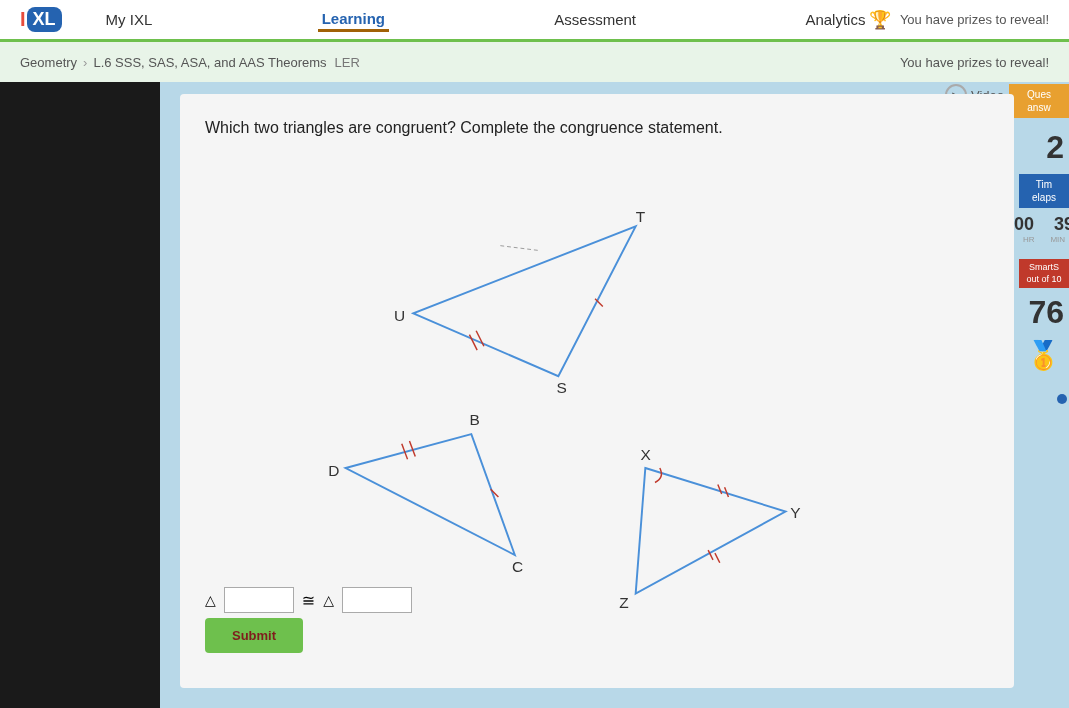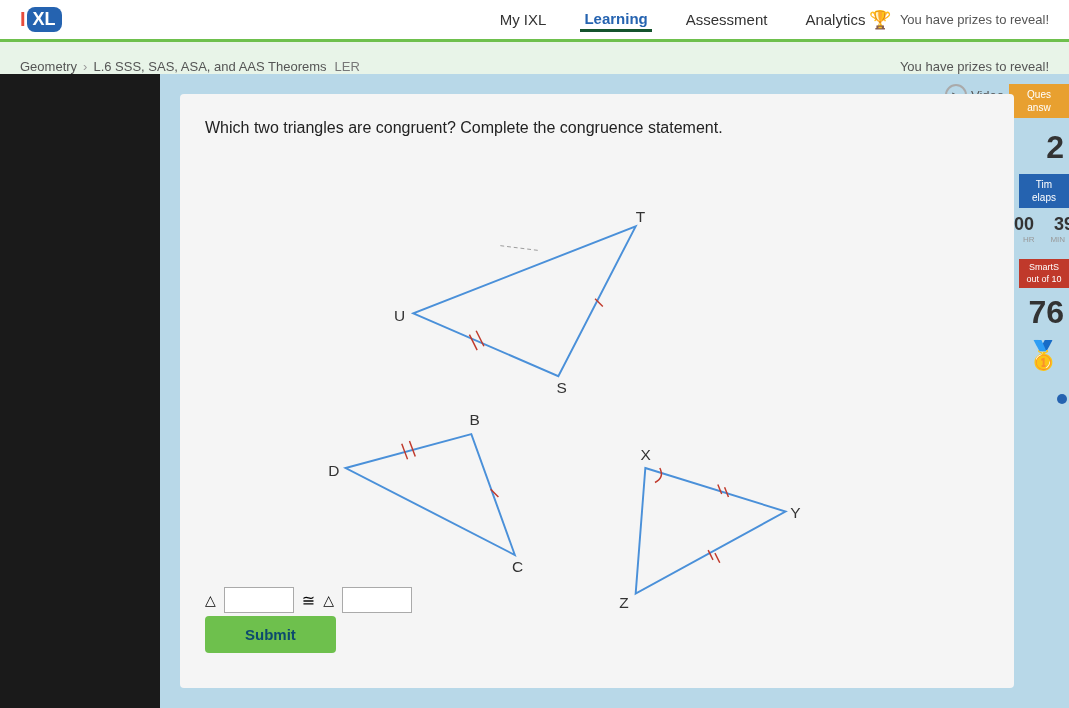--- a/index.html
+++ b/index.html
@@ -41,54 +41,54 @@
       color: #e74c3c;
       font-weight: 900;
       font-size: 20px;
       margin-right: 1px;
     }
     .nav-links {
       display: flex;
       gap: 30px;
       align-items: center;
       flex: 1;
-      justify-content: flex-end;
+      justify-content: space-between;
     }
     .nav-link {
       font-size: 15px;
       color: #333;
       text-decoration: none;
       cursor: pointer;
       padding: 2px 4px;
     }
     .nav-link.active {
       color: #2563b0;
       font-weight: bold;
-      border-bottom: 3px solid #14532d;
+      border-bottom: 3px solid #a16207;
     }
     .nav-right {
       display: flex;
       align-items: center;
       gap: 8px;
       font-size: 13px;
       color: #555;
     }
     .prize-icon {
       color: #f5a623;
       font-size: 18px;
     }
 
     
     #breadcrumb-bar {
       position: absolute;
       top: 42px; left: 0; right: 0;
-      height: 32px;
+      height: 40px;
       background: #e8f4e8;
       display: flex;
-      align-items: flex-end;
+      align-items: center;
       padding: 0 20px;
       font-size: 13px;
       color: #555;
       z-index: 9;
     }
     .breadcrumb-sep { margin: 0 6px; color: #999; }
 
     
     #main-content {
       position: absolute;
@@ -251,24 +251,24 @@
       font-size: 16px;
       color: #222;
     }
 
     
     #submit-btn {
       position: absolute;
       bottom: 35px;
       left: 25px;
       background: #6ec04d;
-      color: #0c4a6e;
+      color: #7f1d1d;
       border: none;
-      padding: 10px 40px;
-      font-size: 15px;
+      padding: 10px 27px;
+      font-size: 13px;
       font-weight: bold;
       cursor: pointer;
       border-radius: 4px;
     }
 
     
     #congruence-area {
       position: absolute;
       bottom: 75px;
       left: 25px;

